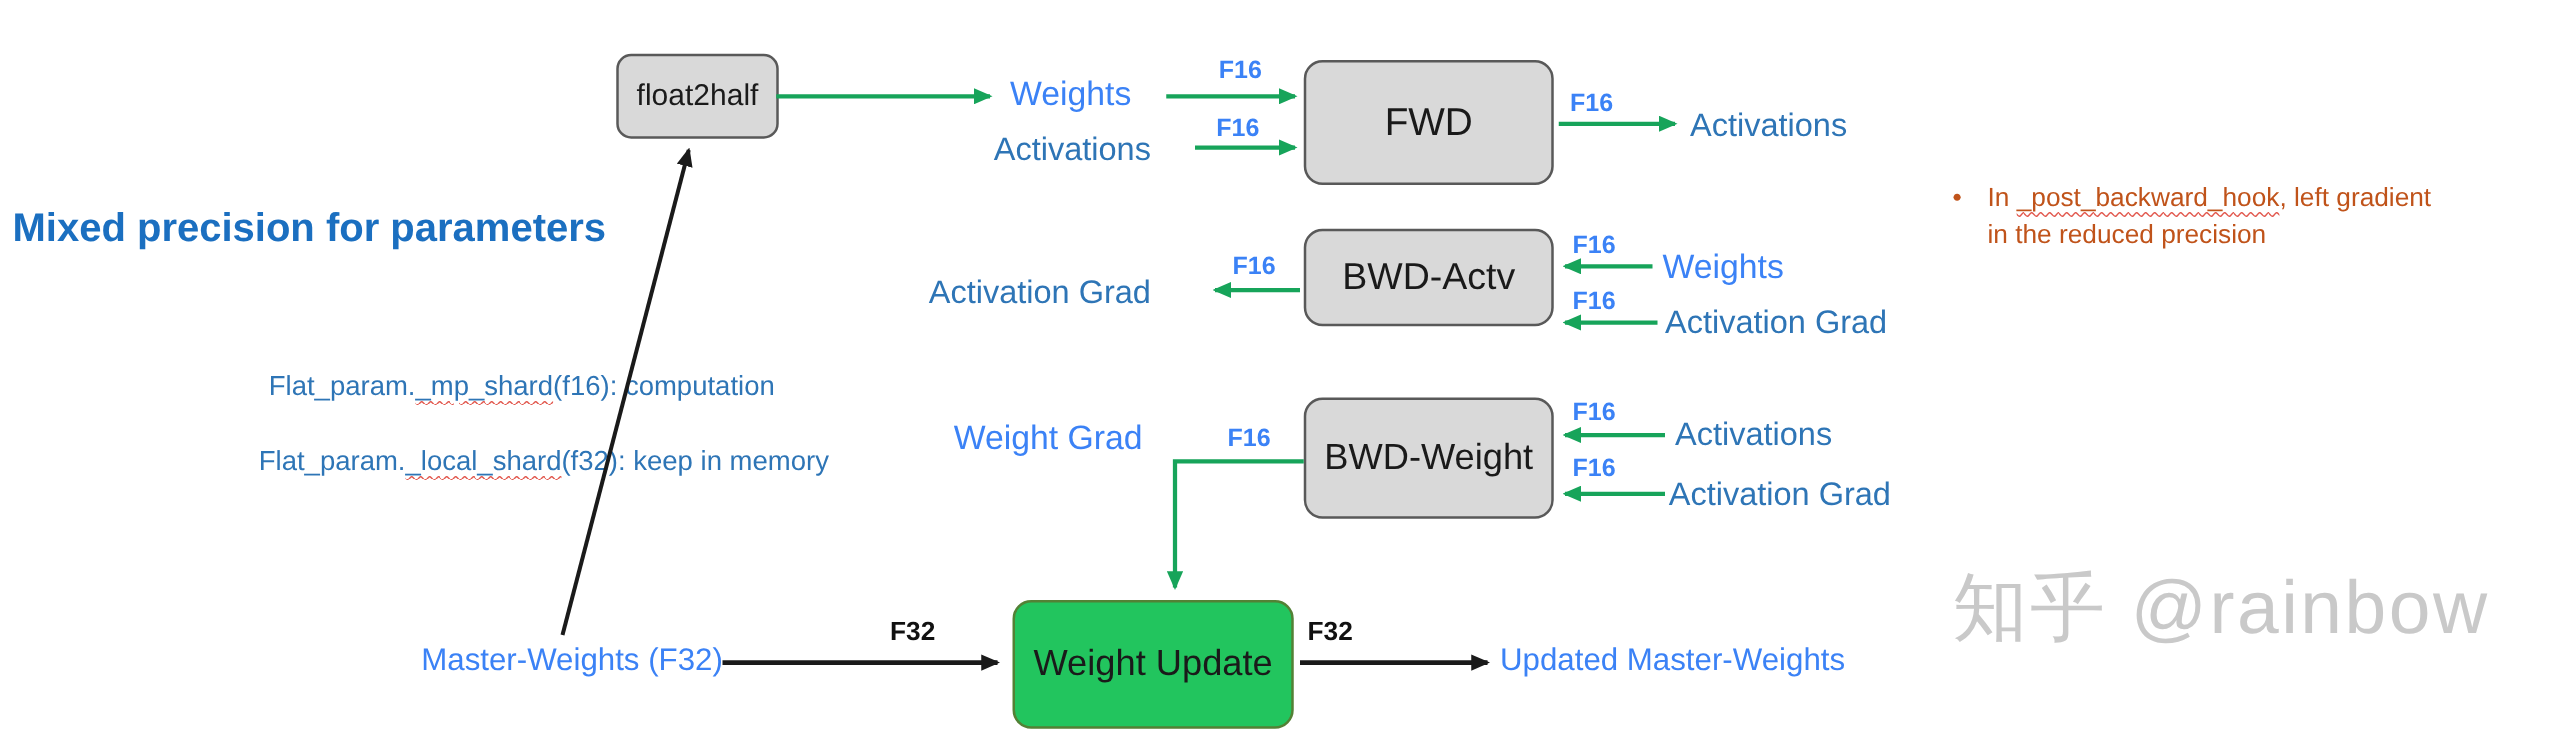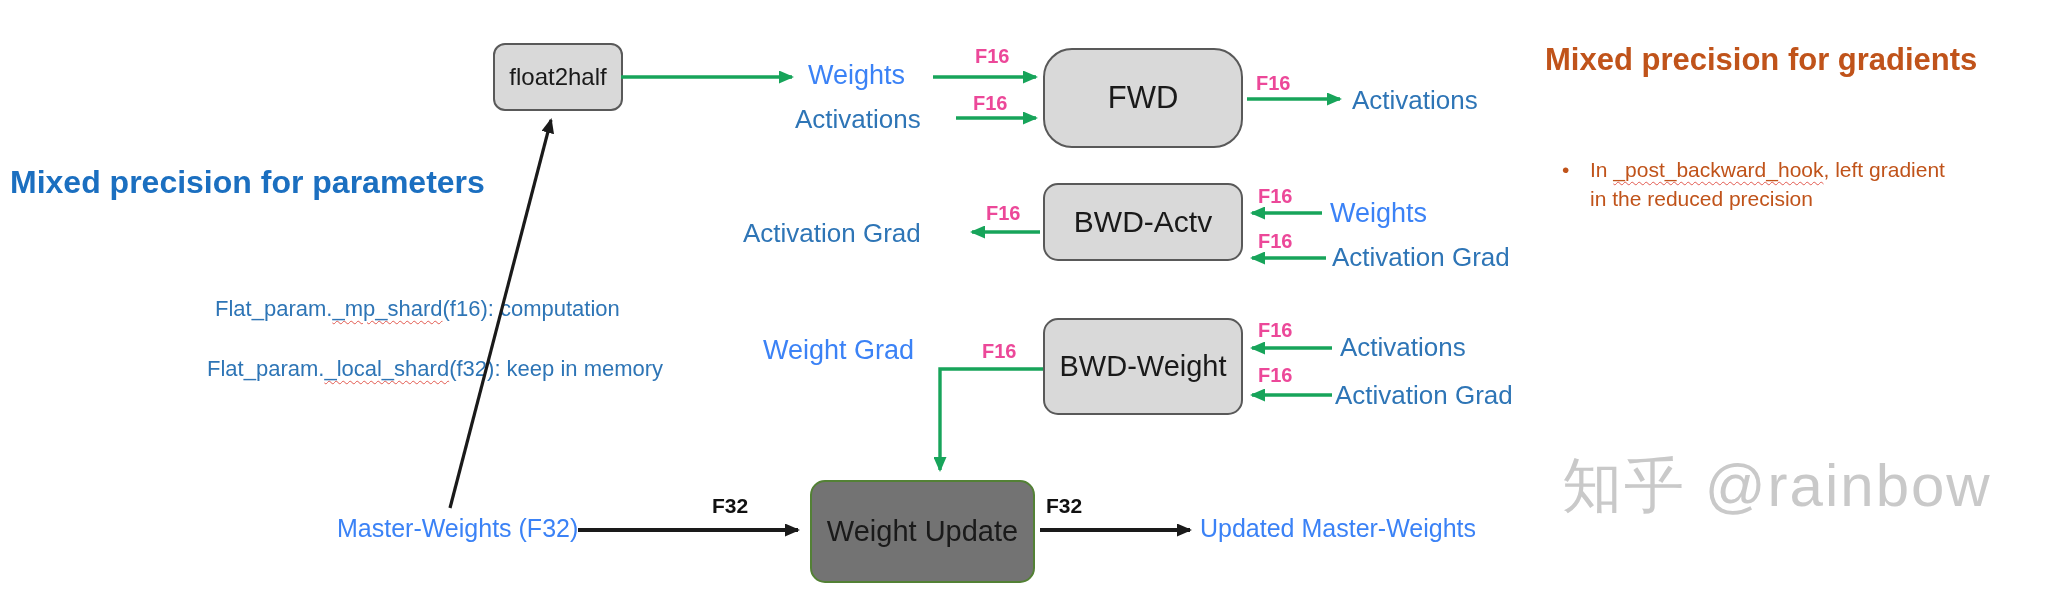--- a/index.html
+++ b/index.html
@@ -3,38 +3,38 @@
 <meta charset="utf-8">
 <style>
   html,body{margin:0;padding:0;background:#ffffff;}
   .canvas{
     position:relative;width:2047px;height:589px;background:#ffffff;
     font-family:"Liberation Sans","DejaVu Sans",sans-serif;overflow:hidden;
   }
   .lbl{position:absolute;white-space:nowrap;line-height:1.1;z-index:2;}
   .black{color:#3b82f6;font-size:27px;}
   .blue{color:#2e75b6;font-size:26px;}
-  .f16{color:#ec4899;font-weight:bold;font-size:20px;}
+  .f16{color:#3b82f6;font-weight:bold;font-size:20px;}
   .f32{color:#111111;font-weight:bold;font-size:21px;}
   .box{
     position:absolute;display:flex;align-items:center;justify-content:center;
     background:#d9d9d9;border:2.5px solid #595959;border-radius:15px;
     color:#1a1a1a;z-index:3;box-sizing:border-box;
   }
-  .box.green{background:#737373;border-color:#538135;}
+  .box.green{background:#22c55e;border-color:#538135;}
   .hdr-params{
     position:absolute;left:10px;top:164px;color:#1b6fc0;
     font-size:32px;font-weight:bold;z-index:2;white-space:nowrap;
   }
   .hdr-grads{
     position:absolute;left:1545px;top:42px;color:#c0531a;
     font-size:31px;font-weight:bold;z-index:2;white-space:nowrap;
   }
   .notes{
-    position:absolute;left:1590px;top:126px;width:424px;margin:0;padding:0;
+    position:absolute;left:1590px;top:115px;width:424px;margin:0;padding:0;
     list-style:none;color:#c0531a;font-size:21px;line-height:29px;
     white-space:pre-line;z-index:2;
   }
   .notes li{position:relative;margin:0;padding:0;}
   .notes li::before{
     content:"\2022";position:absolute;left:-28px;top:0px;font-size:21px;color:#c0531a;
   }
   .wavy{
     text-decoration-line:underline;text-decoration-style:wavy;
     text-decoration-color:#e2594f;text-decoration-thickness:1px;
@@ -46,32 +46,31 @@
     letter-spacing:2px;z-index:6;white-space:nowrap;
   }
   .arrows{position:absolute;left:0;top:0;width:2047px;height:589px;z-index:4;pointer-events:none;}
 </style>
 </head>
 <body>
 
 <div class="canvas">
 
   <div class="hdr-params">Mixed precision for parameters</div>
-  <div class="hdr-grads">Mixed precision for gradients</div>
 
   <ul class="notes">
     <li><span>In </span><span class="wavy">_post_backward_hook</span><span>, left gradient
 in the reduced precision</span></li>
   </ul>
 
   <div class="pnote" style="left:215px;top:296px;"><span>Flat_param.</span><span class="wavy">_mp_shard</span><span>(f16): computation</span></div>
   <div class="pnote" style="left:207px;top:356px;"><span>Flat_param.</span><span class="wavy">_local_shard</span><span>(f32): keep in memory</span></div>
 
   <div class="box" style="left:493px;top:43px;width:130px;height:68px;font-size:24px;border-radius:12px;">float2half</div>
-  <div class="box" style="left:1043px;top:48px;width:200px;height:100px;font-size:31px;border-radius:29px;">FWD</div>
+  <div class="box" style="left:1043px;top:48px;width:200px;height:100px;font-size:31px;">FWD</div>
   <div class="box" style="left:1043px;top:183px;width:200px;height:78px;font-size:30px;">BWD-Actv</div>
   <div class="box" style="left:1043px;top:318px;width:200px;height:97px;font-size:29px;">BWD-Weight</div>
   <div class="box green" style="left:810px;top:480px;width:225px;height:103px;font-size:29px;">Weight Update</div>
 
   <div class="lbl black" style="left:808px;top:61px;">Weights</div>
   <div class="lbl f16" style="left:975px;top:45px;">F16</div>
   <div class="lbl blue" style="left:795px;top:105px;">Activations</div>
   <div class="lbl f16" style="left:973px;top:92px;">F16</div>
   <div class="lbl f16" style="left:1256px;top:72px;">F16</div>
   <div class="lbl blue" style="left:1352px;top:86px;">Activations</div>

